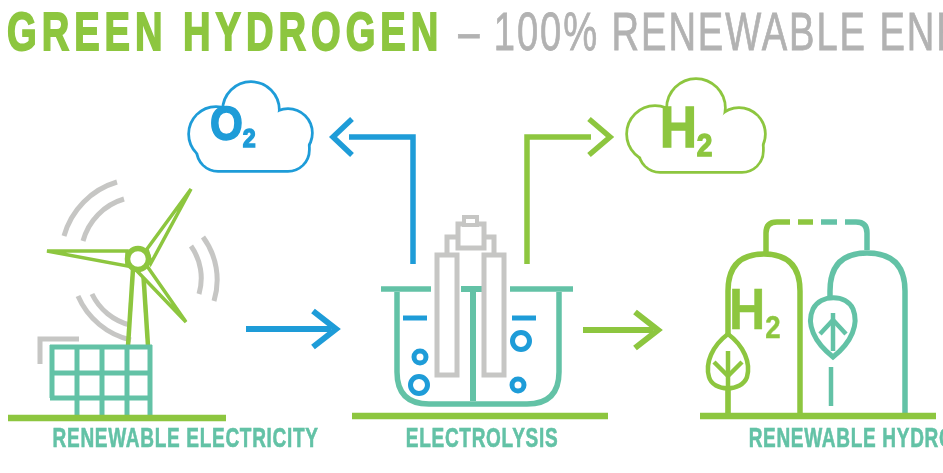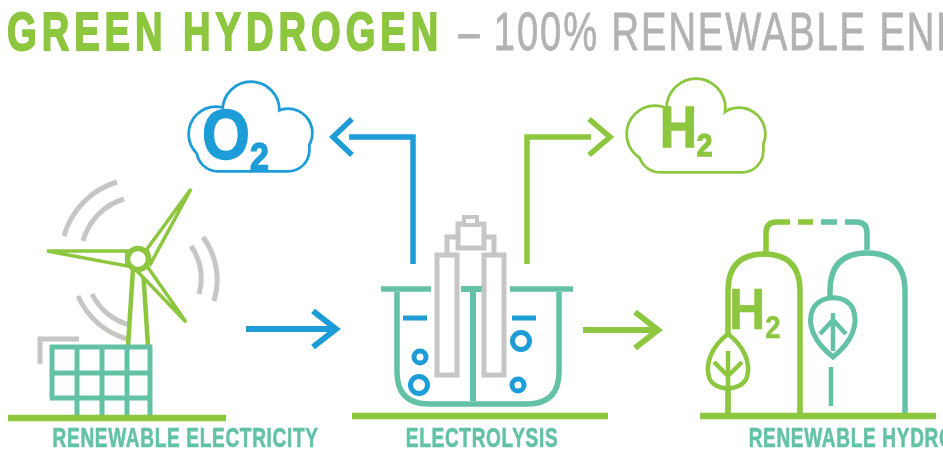--- a/index.html
+++ b/index.html
@@ -15,21 +15,21 @@
   .fn{fill:none;} .fw{fill:#fff;}
   
   .title{position:absolute;left:7px;top:3px;white-space:nowrap;}
   .title-inner{display:inline-block;transform:scaleX(0.72);transform-origin:left top;font-size:53px;line-height:58px;}
   .title-green{color:var(--green);font-weight:bold;letter-spacing:0.13em;-webkit-text-stroke:1.8px var(--green);}
   .title-gray{color:var(--title-gray);font-weight:normal;letter-spacing:0.05em;margin-left:6px;-webkit-text-stroke:0.8px var(--title-gray);}
   
   .chem{position:absolute;line-height:1;font-weight:bold;white-space:nowrap;}
   .chem .inner{display:inline-block;transform:scaleX(0.88);transform-origin:left top;}
   .chem .sub{font-size:0.55em;vertical-align:-0.28em;}
-  .chem-o2{left:202px;top:100px;font-size:70px;color:var(--blue);-webkit-text-stroke:1.5px var(--blue);}
+  .chem-o2{left:210px;top:100px;font-size:48px;color:var(--blue);-webkit-text-stroke:1.5px var(--blue);}
   .chem-h2-cloud{left:660px;top:98px;font-size:58px;color:var(--green);-webkit-text-stroke:1.5px var(--green);}
   .chem-h2-tank{left:729px;top:281px;font-size:57px;color:var(--green);-webkit-text-stroke:0.5px var(--green);}
   
   .stage-label{position:absolute;top:424px;text-align:center;white-space:nowrap;color:var(--teal);
                font-size:28px;font-weight:bold;line-height:1;-webkit-text-stroke:0.6px var(--teal);}
   .stage-label .inner{display:inline-block;transform:scaleX(0.68);transform-origin:center top;letter-spacing:1px;}
   .label-electricity{left:-10px;width:250px;}
   .label-electrolysis{left:370px;width:220px;text-align:center;}
   .label-hydrogen{left:690px;width:255px;}
 </style>

